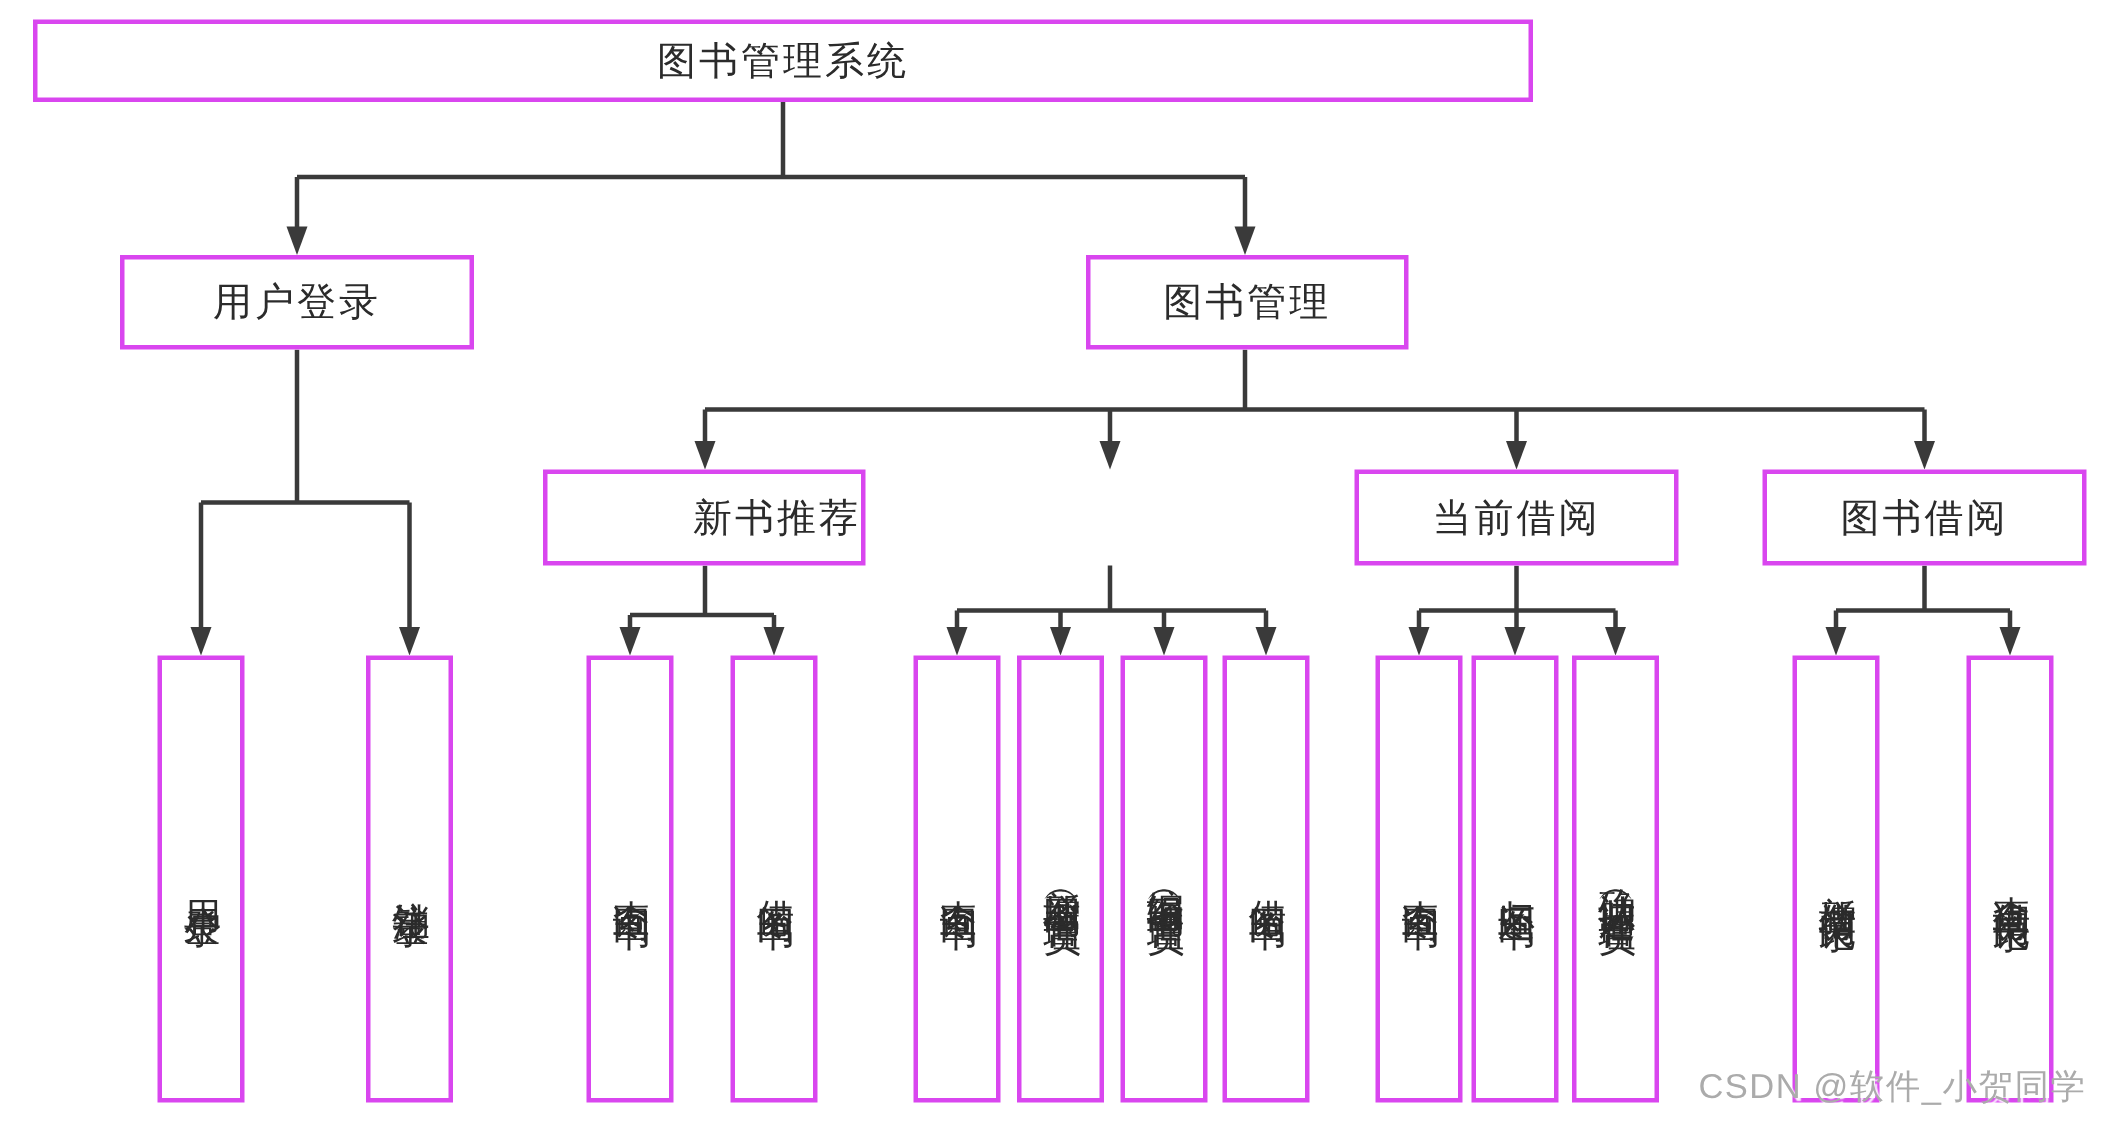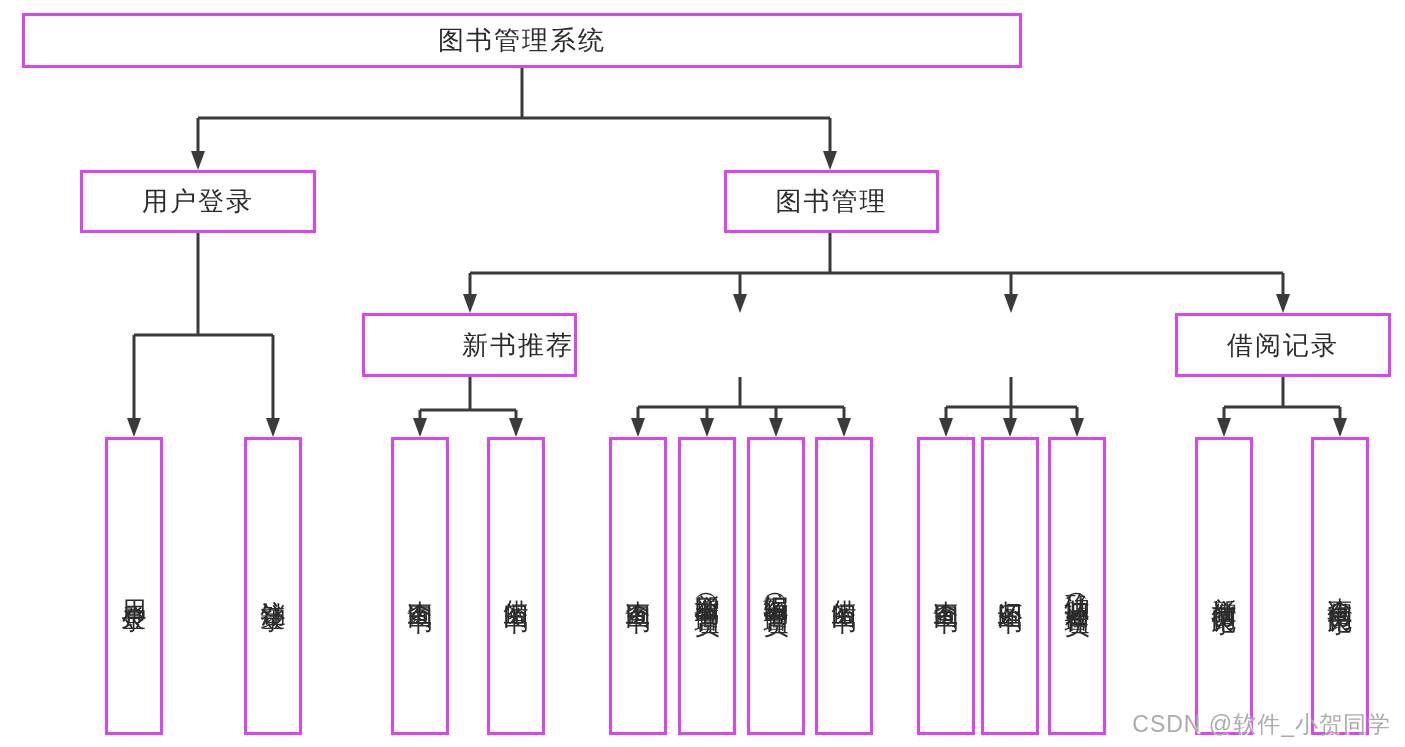--- a/index.html
+++ b/index.html
@@ -90,22 +90,25 @@
   <div class="node" style="left:80px;top:170px;width:236px;height:63px;">
     <span class="h-label">用户登录</span>
   </div>
   <div class="node" style="left:712px;top:170px;width:215px;height:63px;margin-left:12px;">
     <span class="h-label">图书管理</span>
   </div>
 
   <div class="node" style="left:362px;top:313px;width:215px;height:64px;justify-content:flex-end;">
     <span class="h-label">新书推荐</span>
   </div>
+  <div class="node" style="left:903px;top:313px;width:216px;height:64px;">
+    <span class="h-label">当前借阅</span>
+  </div>
   <div class="node" style="left:1175px;top:313px;width:216px;height:64px;">
-    <span class="h-label">借阅记录</span>
+    <span class="h-label">图书借阅</span>
   </div>
 
   <div class="node leaf" style="left:105px;">
     <span class="v-label">用户登录</span>
   </div>
   <div class="node leaf" style="left:244px;">
     <span class="v-label">注销登录</span>
   </div>
 
   <div class="node leaf" style="left:391px;">

